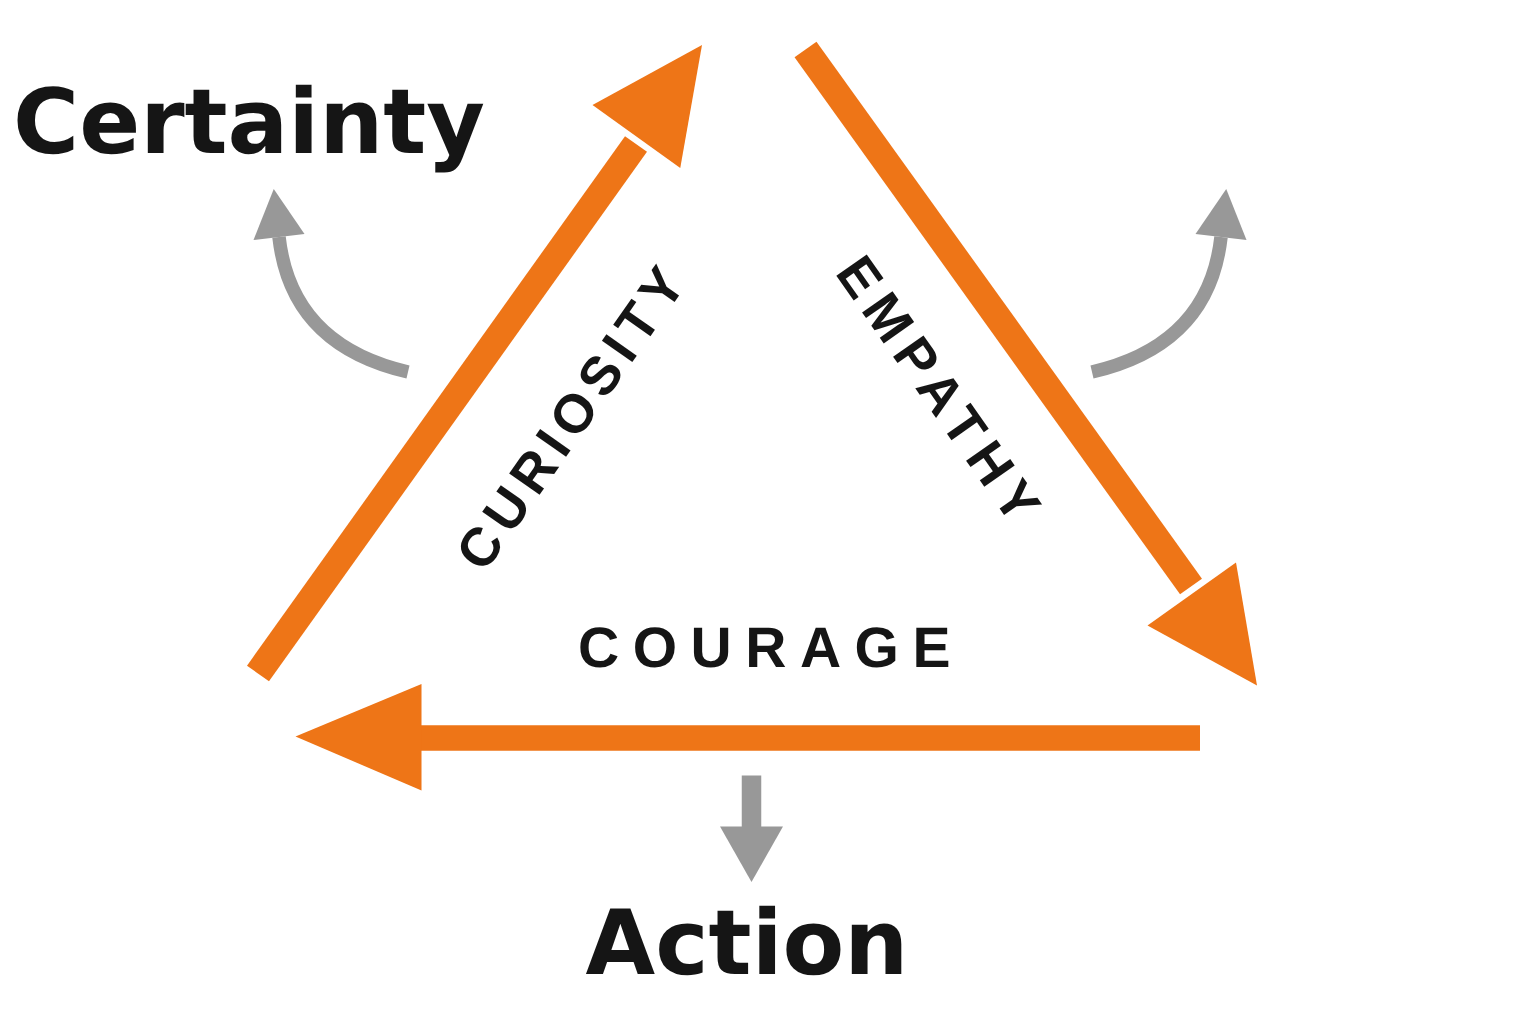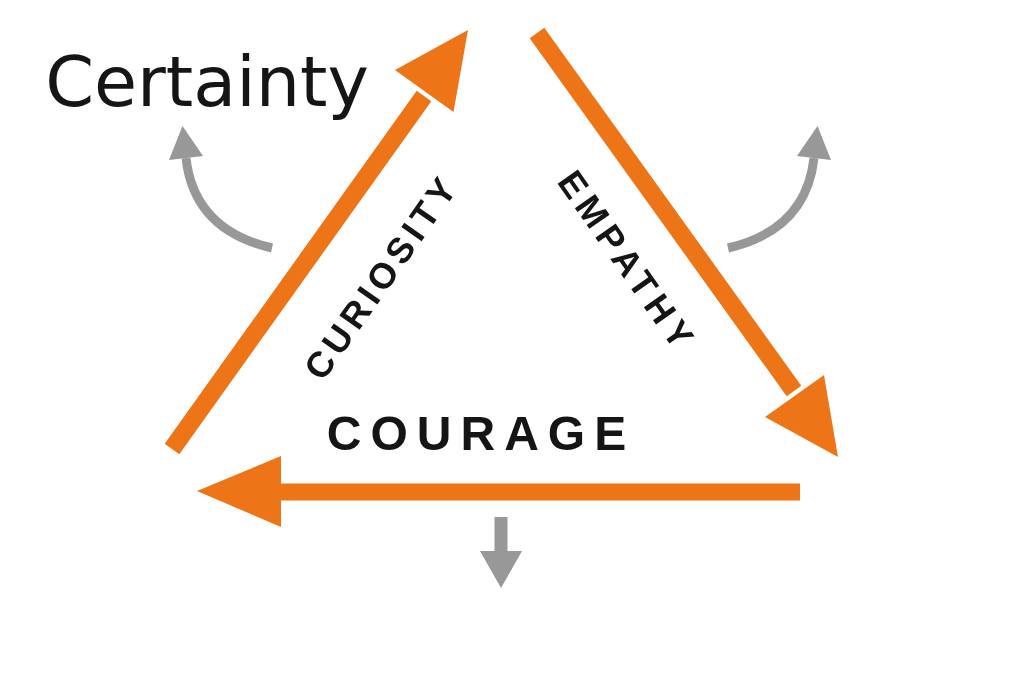--- a/index.html
+++ b/index.html
@@ -23,47 +23,46 @@
     height: 683px;
   }
   .label {
     position: absolute;
     white-space: nowrap;
     color: #151515;
     transform: translate(-50%, -50%);
     user-select: none;
   }
   .outcome-label {
-    font-size: 70px;
-    font-weight: 400;
+    font-size: 60px;
+    font-weight: 700;
     letter-spacing: 0px;
-    margin-left: 41px;
   }
   .edge-label {
     font-weight: 800;
     font-family: "Liberation Sans", "DejaVu Sans", sans-serif;
   }
   .curiosity {
     left: 382px;
     top: 277px;
     font-size: 36px;
     letter-spacing: 5px;
     transform: translate(-50%, -50%) rotate(-55deg);
   }
   .empathy {
     left: 627px;
     top: 262px;
     font-size: 36px;
     letter-spacing: 6px;
     transform: translate(-50%, -50%) rotate(55deg);
   }
   .courage {
-    left: 481px;
+    left: 514px;
     top: 433px;
-    font-size: 48px;
+    font-size: 38px;
     letter-spacing: 9px;
   }
   .certainty  { left: 166px; top: 82px;  }
   .relatability { left: 833px; top: 78px; }
   .action     { left: 498px; top: 629px; }
 </style>
 </head>
 <body>
 
 <div class="canvas">
@@ -103,14 +102,15 @@
 
   <div class="label edge-label curiosity">CURIOSITY</div>
 
   <div class="label edge-label empathy">EMPATHY</div>
 
   <div class="label edge-label courage">COURAGE</div>
 
   <div class="label outcome-label certainty">Certainty</div>
 
 
+  <div class="label outcome-label action">Action</div>
 
 </div>
 
 </body></html>

